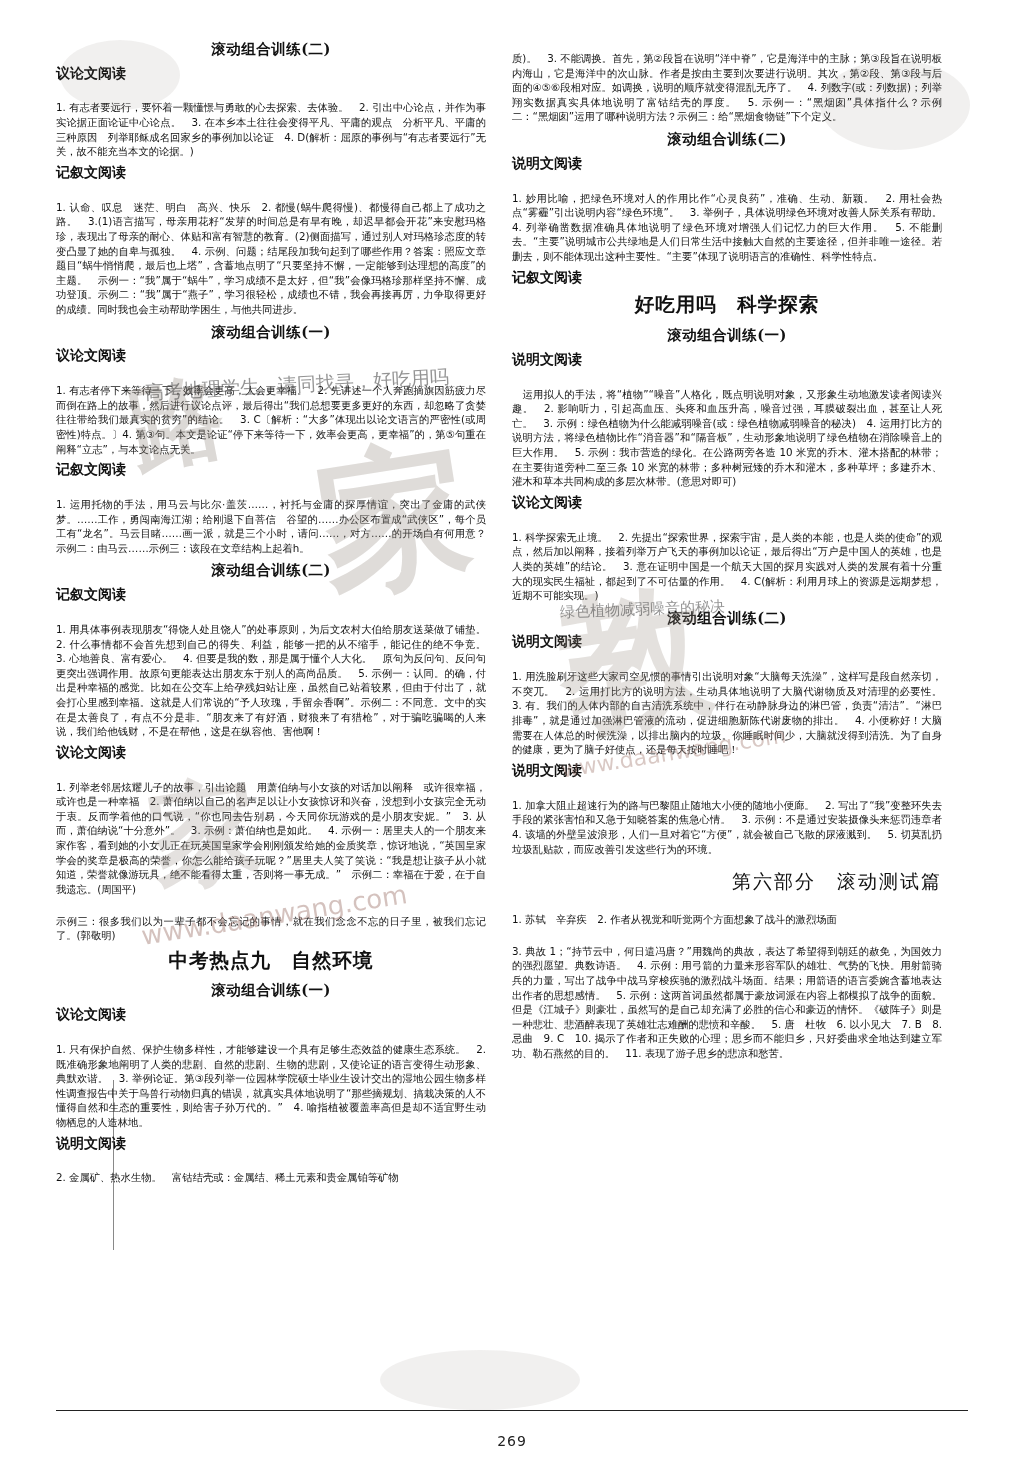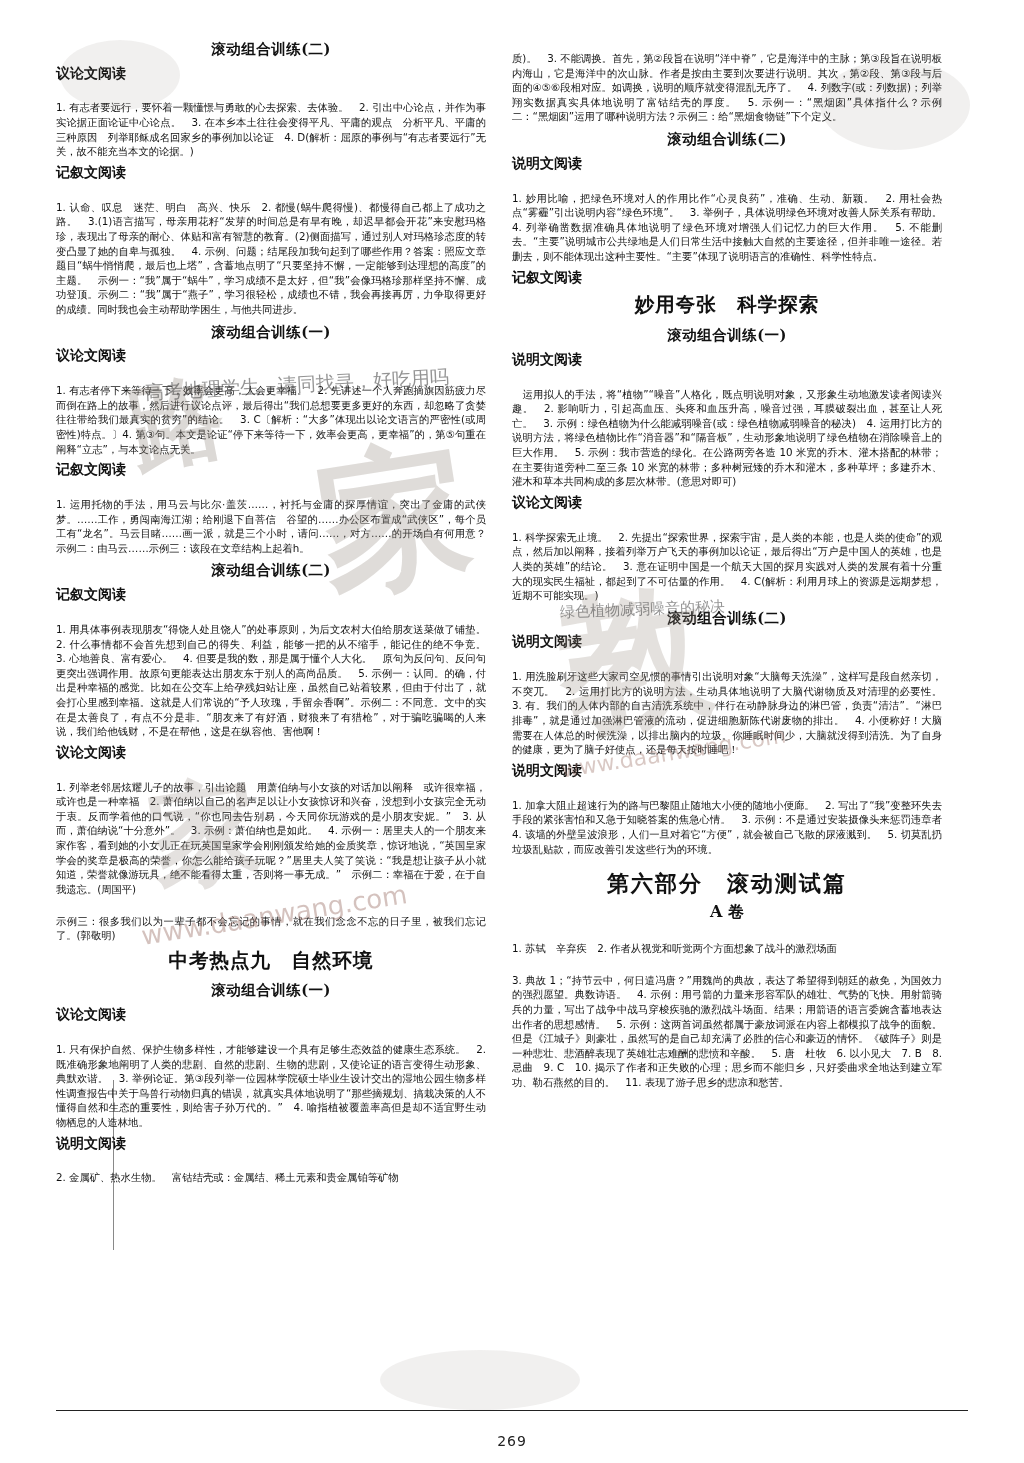--- a/index.html
+++ b/index.html
@@ -38,23 +38,23 @@
   }
   .hdr-sec{
     text-align:center;
     font-weight:bold;
     font-size:14.5px;
     letter-spacing:0.5px;
     margin:5px 0 4px 0;
     font-family:"DejaVu Serif","Liberation Serif",serif;
   }
   .hdr-part{
-    text-align:center;
-    font-weight:bold;
-    font-size:22px;
+    text-align:right;
+    font-weight:normal;
+    font-size:19px;
     letter-spacing:2px;
     margin:12px 0 2px 0;
     font-family:"DejaVu Serif","Liberation Serif",serif;
   }
   .hdr-juan{
     text-align:center;
     font-weight:bold;
     font-size:16px;
     margin:2px 0 4px 0;
     font-family:"DejaVu Serif","Liberation Serif",serif;
@@ -165,33 +165,32 @@
       <div class="sub">说明文阅读</div>
       <p class="t">2. 金属矿、热水生物。　富钴结壳或：金属结、稀土元素和贵金属铂等矿物</p>
     </div>
 
     <div class="col right">
       <p class="t">质)。　3. 不能调换。首先，第②段旨在说明“洋中脊”，它是海洋中的主脉；第③段旨在说明板内海山，它是海洋中的次山脉。作者是按由主要到次要进行说明。其次，第②段、第③段与后面的④⑤⑥段相对应。如调换，说明的顺序就变得混乱无序了。　4. 列数字(或：列数据)；列举翔实数据真实具体地说明了富钴结壳的厚度。　5. 示例一：“黑烟囱”具体指什么？示例二：“黑烟囱”运用了哪种说明方法？示例三：给“黑烟食物链”下个定义。</p>
       <div class="hdr-sec">滚动组合训练(二)</div>
       <div class="sub">说明文阅读</div>
       <p class="t">1. 妙用比喻，把绿色环境对人的作用比作“心灵良药”，准确、生动、新颖。　2. 用社会热点“雾霾”引出说明内容“绿色环境”。　3. 举例子，具体说明绿色环境对改善人际关系有帮助。　4. 列举确凿数据准确具体地说明了绿色环境对增强人们记忆力的巨大作用。　5. 不能删去。“主要”说明城市公共绿地是人们日常生活中接触大自然的主要途径，但并非唯一途径。若删去，则不能体现出这种主要性。“主要”体现了说明语言的准确性、科学性特点。</p>
       <div class="sub">记叙文阅读</div>
-      <div class="hdr-big">妙用夸张　科学探索</div>
+      <div class="hdr-big">好吃用吗　科学探索</div>
       <div class="hdr-sec">滚动组合训练(一)</div>
       <div class="sub">说明文阅读</div>
       <p class="t">　运用拟人的手法，将“植物”“噪音”人格化，既点明说明对象，又形象生动地激发读者阅读兴趣。　2. 影响听力，引起高血压、头疼和血压升高，噪音过强，耳膜破裂出血，甚至让人死亡。　3. 示例：绿色植物为什么能减弱噪音(或：绿色植物减弱噪音的秘决)　4. 运用打比方的说明方法，将绿色植物比作“消音器”和“隔音板”，生动形象地说明了绿色植物在消除噪音上的巨大作用。　5. 示例：我市营造的绿化。在公路两旁各造 10 米宽的乔木、灌木搭配的林带；在主要街道旁种二至三条 10 米宽的林带；多种树冠矮的乔木和灌木，多种草坪；多建乔木、灌木和草本共同构成的多层次林带。(意思对即可)</p>
       <div class="sub">议论文阅读</div>
       <p class="t">1. 科学探索无止境。　2. 先提出“探索世界，探索宇宙，是人类的本能，也是人类的使命”的观点，然后加以阐释，接着列举万户飞天的事例加以论证，最后得出“万户是中国人的英雄，也是人类的英雄”的结论。　3. 意在证明中国是一个航天大国的探月实践对人类的发展有着十分重大的现实民生福祉，都起到了不可估量的作用。　4. C(解析：利用月球上的资源是远期梦想，近期不可能实现。)</p>
       <div class="hdr-sec">滚动组合训练(二)</div>
       <div class="sub">说明文阅读</div>
       <p class="t">1. 用洗脸刷牙这些大家司空见惯的事情引出说明对象“大脑每天洗澡”，这样写是段自然亲切，不突兀。　2. 运用打比方的说明方法，生动具体地说明了大脑代谢物质及对清理的必要性。　3. 有。我们的人体内部的自吉清洗系统中，伴行在动静脉身边的淋巴管，负责“清洁”。“淋巴排毒”，就是通过加强淋巴管液的流动，促进细胞新陈代谢废物的排出。　4. 小便称好！大脑需要在人体总的时候洗澡，以排出脑内的垃圾。你睡眠时间少，大脑就没得到清洗。为了自身的健康，更为了脑子好使点，还是每天按时睡吧！</p>
       <div class="sub">说明文阅读</div>
       <p class="t">1. 加拿大阻止超速行为的路与巴黎阻止随地大小便的随地小便廊。　2. 写出了“我”变整环失去手段的紧张害怕和又急于知晓答案的焦急心情。　3. 示例：不是通过安装摄像头来惩罚违章者　4. 该墙的外壁呈波浪形，人们一旦对着它“方便”，就会被自己飞散的尿液溅到。　5. 切莫乱扔垃圾乱贴款，而应改善引发这些行为的环境。</p>
       <div class="hdr-part">第六部分　滚动测试篇</div>
-      <div class="hdr-juan">A 卷</div>
       <p class="t">1. 苏轼　辛弃疾　2. 作者从视觉和听觉两个方面想象了战斗的激烈场面</p>
       <p class="t">3. 典故 1；“持节云中，何日遣冯唐？”用魏尚的典故，表达了希望得到朝廷的赦免，为国效力的强烈愿望。典数诗语。　4. 示例：用弓箭的力量来形容军队的雄壮、气势的飞快。用射箭骑兵的力量，写出了战争中战马穿梭疾驰的激烈战斗场面。结果；用箭语的语言委婉含蓄地表达出作者的思想感情。　5. 示例：这两首词虽然都属于豪放词派在内容上都模拟了战争的面貌。但是《江城子》则豪壮，虽然写的是自己却充满了必胜的信心和豪迈的情怀。《破阵子》则是一种悲壮、悲酒醉表现了英雄壮志难酬的悲愤和辛酸。　5. 唐　杜牧　6. 以小见大　7. B　8. 忌曲　9. C　10. 揭示了作者和正失败的心理；思乡而不能归乡，只好委曲求全地达到建立军功、勒石燕然的目的。　11. 表现了游子思乡的悲凉和愁苦。</p>
     </div>
 
   </div>
 
   <div class="rule"></div>
   <div class="pageno">269</div>
 </div>
 

